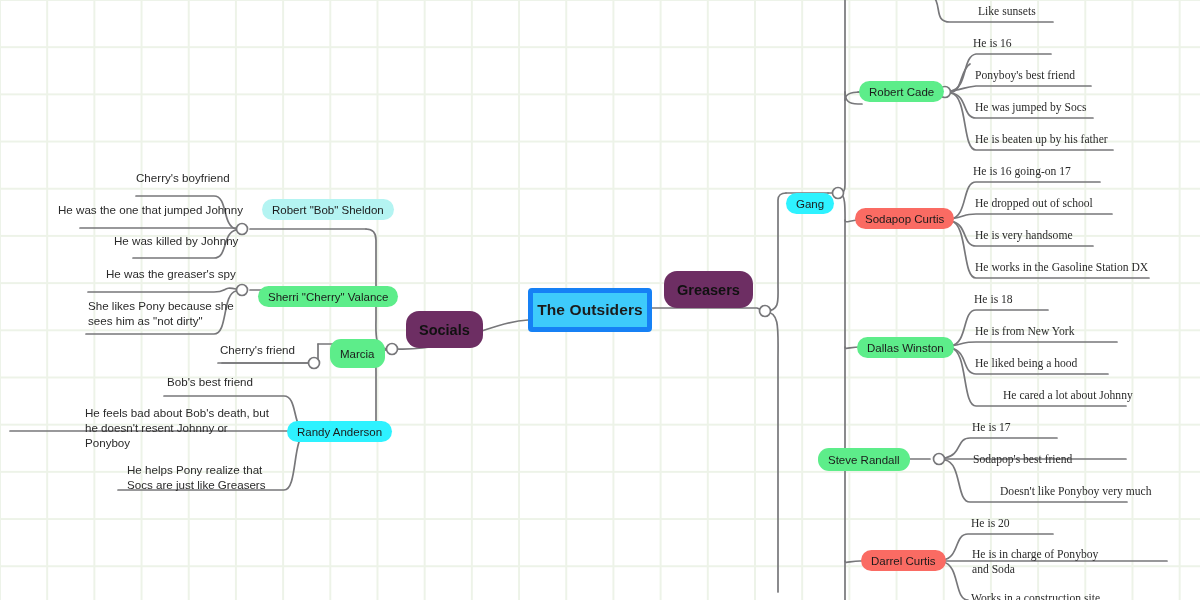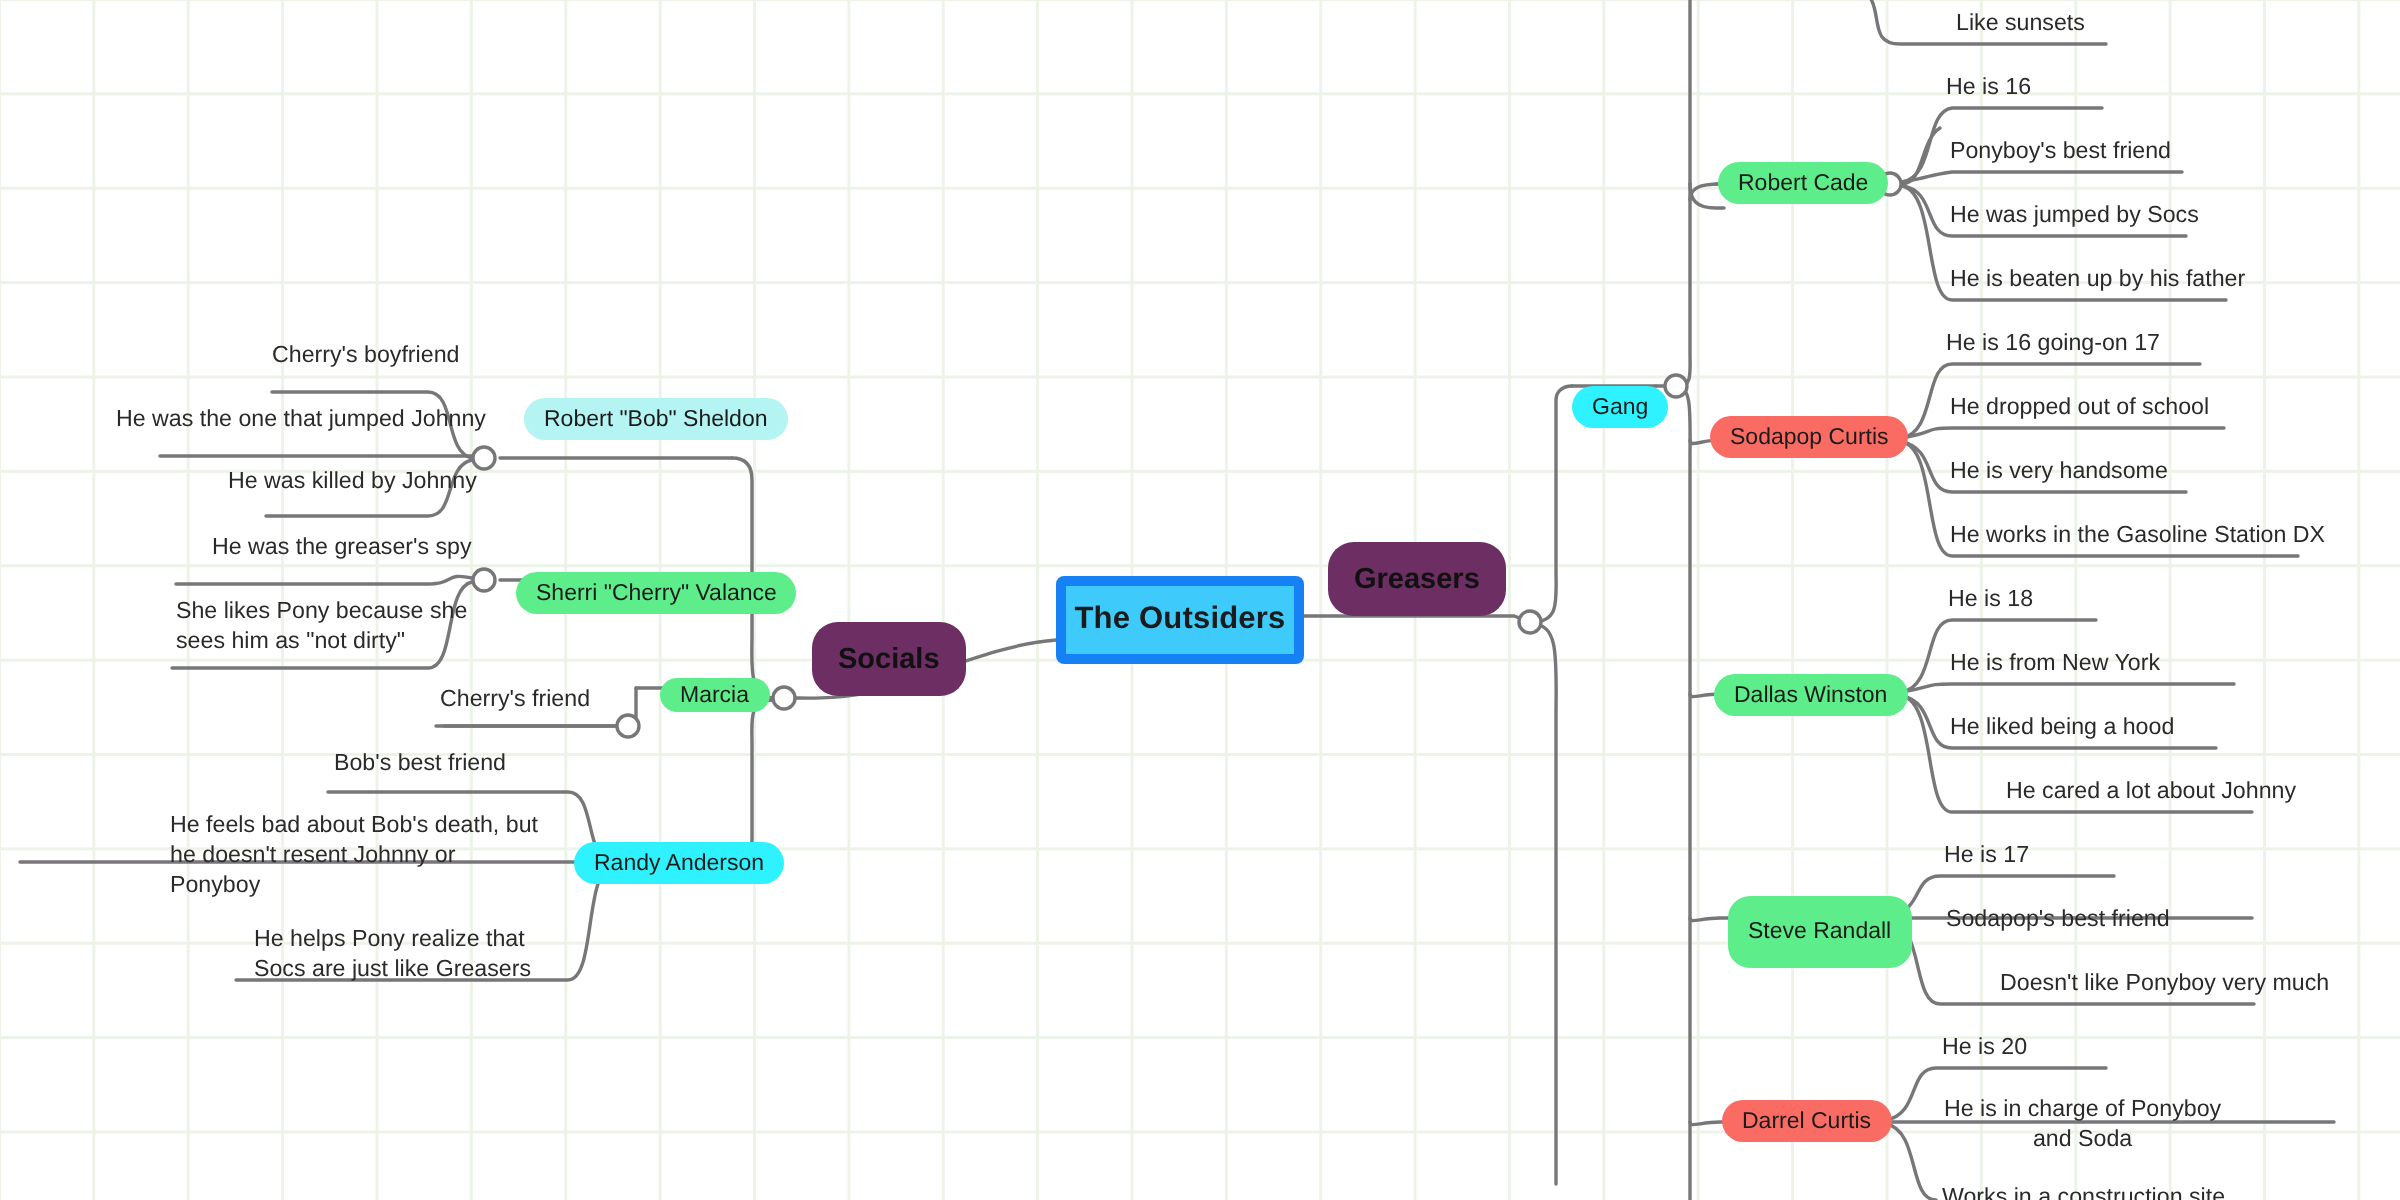--- a/index.html
+++ b/index.html
@@ -83,21 +83,21 @@
   }
   
   .leaf {
     position: absolute;
     font-size: 11.6px;
     color: #2a2a2a;
     line-height: 15px;
     white-space: pre-line;
     text-align: left;
   }
-  .leaf.right { text-align: center; }
+  .leaf.right { text-align: left; font-family: Liberation Serif, serif; }
   .leaf.left  { text-align: left; }
 </style>
 </head>
 <body>
 
 <div id="canvas">
 
   <svg id="wires" viewBox="0 0 1200 600" xmlns="http://www.w3.org/2000/svg">
     <g fill="none" stroke="#77777a" stroke-width="1.7" stroke-linecap="round">
 
@@ -212,21 +212,21 @@
   </div>
 
   <div class="node pill-lightcyan" style="left:262px; top:199px; height:21px;">
     <span>Robert "Bob" Sheldon</span>
   </div>
 
   <div class="node pill-green" style="left:258px; top:286px; height:21px;">
     <span>Sherri "Cherry" Valance</span>
   </div>
 
-  <div class="node pill-green" style="left:330px; top:339px; height:17px;">
+  <div class="node pill-green" style="left:330px; top:339px; height:29px;">
     <span>Marcia</span>
   </div>
 
   <div class="node pill-cyan" style="left:287px; top:421px; height:21px;align-items:center;">
     <span>Randy Anderson</span>
   </div>
 
   <div class="node pill-cyan" style="left:786px; top:193px; height:21px;">
     <span>Gang</span>
   </div>
@@ -236,21 +236,21 @@
   </div>
 
   <div class="node pill-red" style="left:855px; top:208px; height:21px;">
     <span>Sodapop Curtis</span>
   </div>
 
   <div class="node pill-green" style="left:857px; top:337px; height:21px;">
     <span>Dallas Winston</span>
   </div>
 
-  <div class="node pill-green" style="left:864px; top:448px; height:36px;">
+  <div class="node pill-green" style="left:818px; top:448px; height:23px;">
     <span>Steve Randall</span>
   </div>
 
   <div class="node pill-red" style="left:861px; top:550px; height:21px;">
     <span>Darrel Curtis</span>
   </div>
 
   <div class="leaf left" style="left:136px; top:170px;">Cherry's boyfriend</div>
   <div class="leaf left" style="left:58px; top:202px;">He was the one that jumped Johnny</div>
   <div class="leaf left" style="left:114px; top:233px;">He was killed by Johnny</div>

